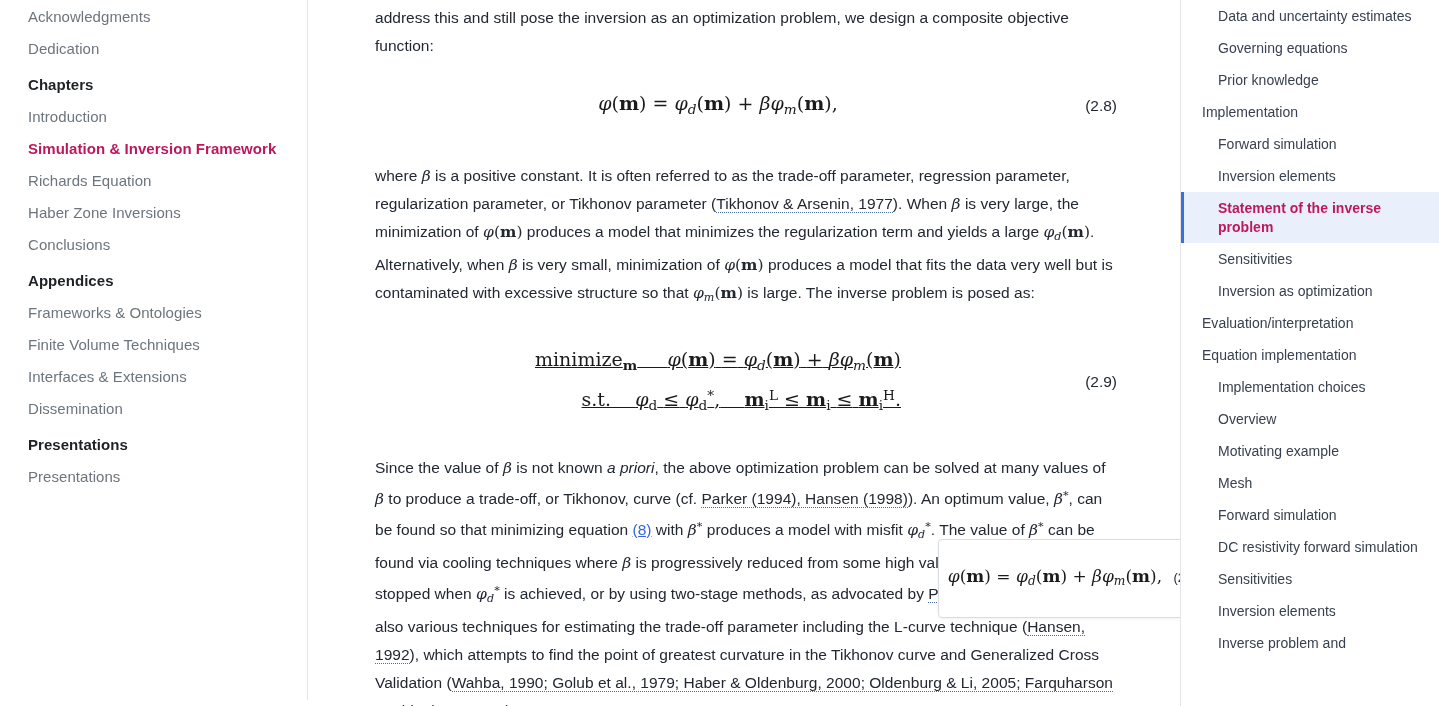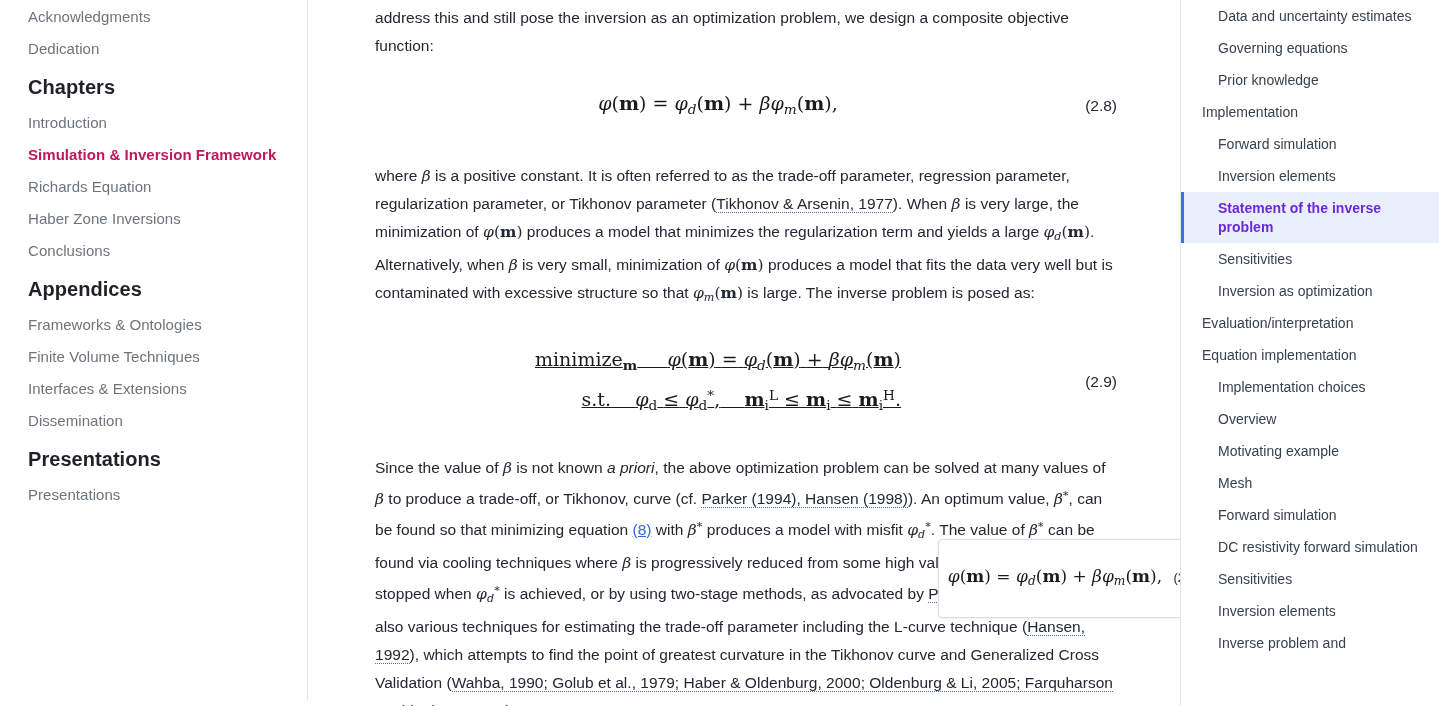--- a/index.html
+++ b/index.html
@@ -30,21 +30,21 @@
     font-size: 15px;
     line-height: 19px;
     text-decoration: none;
     padding: 6.5px 0;
     letter-spacing: 0.05px;
   }
   .nav-link.active { color: #be185d; font-weight: 700; }
   .nav-caption {
     display: block;
     color: #1e2125;
-    font-size: 20px;
+    font-size: 15px;
     font-weight: 700;
     padding: 12px 0 7px 0;
     letter-spacing: 0.05px;
   }
 
   
   #main-content {
     flex: 1 1 auto;
     position: relative;
     height: 706px;
@@ -167,21 +167,21 @@
     padding: 6.5px 12px 6.5px 18px;
     border-left: 3px solid transparent;
     letter-spacing: 0.02px;
     cursor: pointer;
   }
   .toc-item.lvl1 { padding-left: 18px; }
   .toc-item.lvl2 { padding-left: 34px; }
   .toc-item.active {
     background: #eaf0fb;
     border-left: 3px solid #3b6fe0;
-    color: #6d28d9;
+    color: #be185d;
     font-weight: 700;
   }
 </style>
 </head>
 <body>
 
 <div class="page">
 
   <nav id="left-sidebar">
     <div class="nav-inner">

